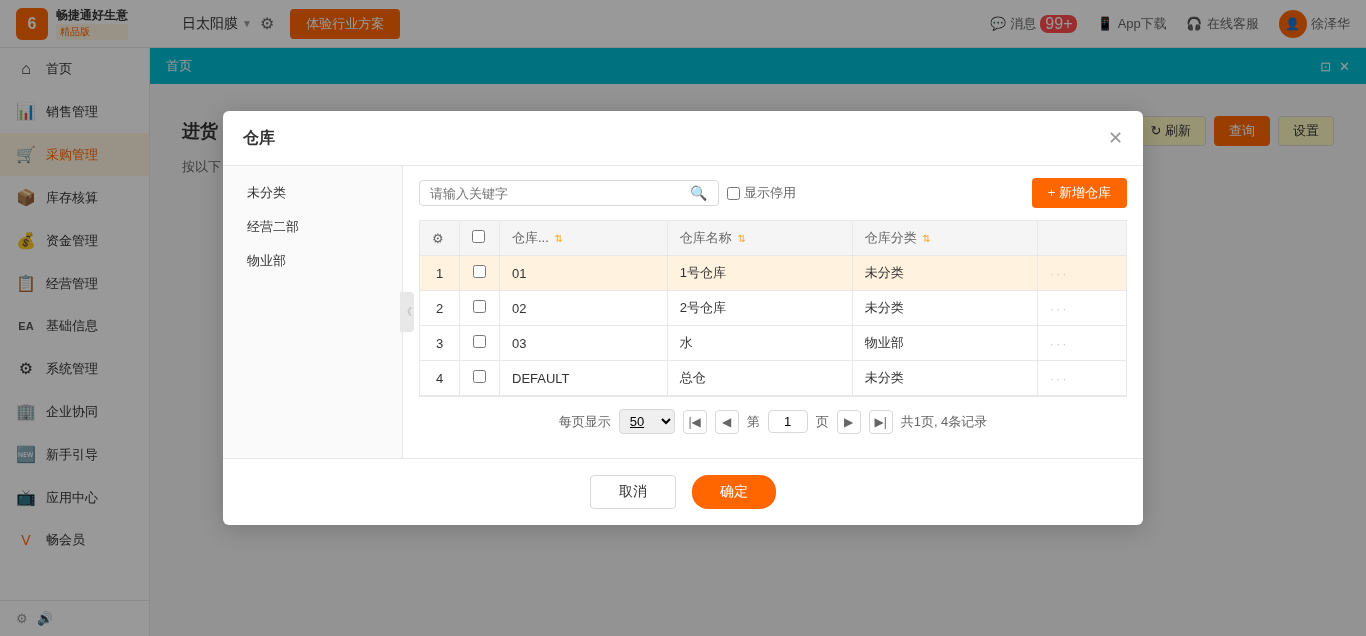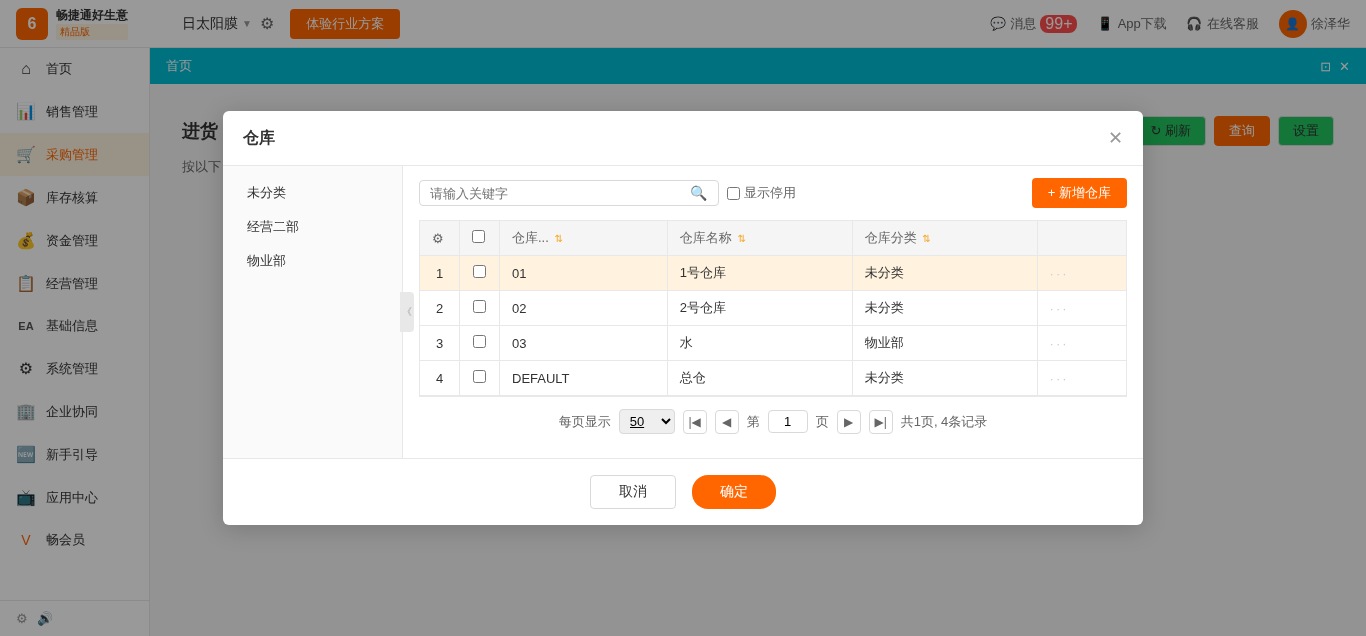--- a/index.html
+++ b/index.html
@@ -307,21 +307,21 @@
       display: flex; align-items: center; justify-content: space-between;
       margin-bottom: 12px;
     }
     .page-title { font-size: 18px; font-weight: bold; color: #333; }
     .action-bar {
       display: flex; gap: 8px;
     }
     .action-bar button {
       padding: 5px 14px;
       border: 1px solid #d9d9d9;
-      background: #22c55e;
+      background: #fef9c3;
       border-radius: 4px;
       cursor: pointer;
       font-size: 13px;
       color: #333;
     }
     .action-bar .primary-btn {
       background: #ff6600;
       color: #fff;
       border-color: #ff6600;
     }

